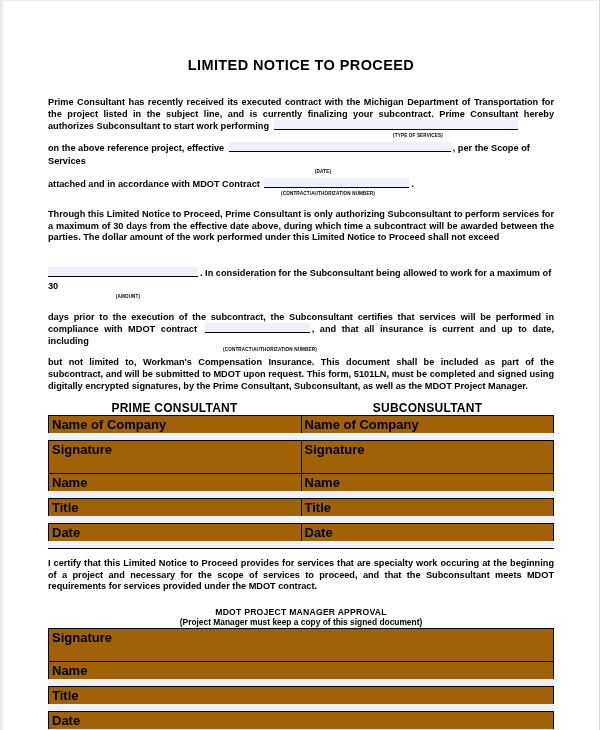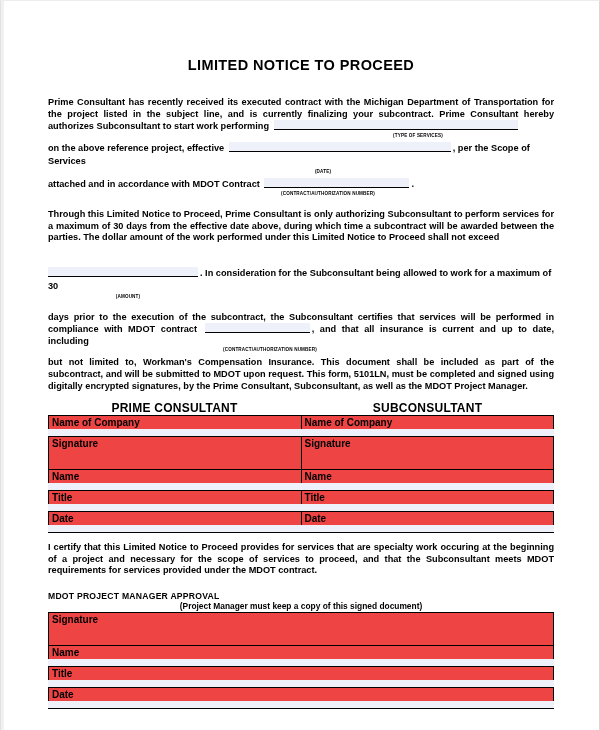--- a/index.html
+++ b/index.html
@@ -74,21 +74,21 @@
     letter-spacing: 0.15px;
     text-align: center;
     line-height: 5px;
     margin: 0;
   }
   .caprow { position: relative; height: 6px; }
   .caprow span { position: absolute; top: 0; }
 
   
   .sec-head {
-    text-align: left;
+    text-align: center;
     font-size: 8.6px;
     font-weight: bold;
     letter-spacing: 0.25px;
   }
   .sec-sub {
     text-align: center;
     font-size: 8.4px;
     font-weight: bold;
   }
   .two-head {
@@ -100,25 +100,25 @@
   .two-head > div { flex: 1; text-align: center; }
 
   
   table.frm {
     width: 100%;
     border-collapse: collapse;
     table-layout: fixed;
   }
   table.frm td {
     border: 1.1px solid #000;
-    font-size: 10px;
+    font-size: 13px;
     font-weight: bold;
     vertical-align: top;
     padding: 1px 0 0 3px;
-    background: #ef4444;
+    background: #a16207;
     position: relative;
     margin-left: 28px;
   }
   table.frm td .fill {
     display: block;
     background: #eff1fa;
     height: 7px;
     margin: 1px -1px 0 -4px;
   }
   table.frm tr.short td { height: 15px; }

